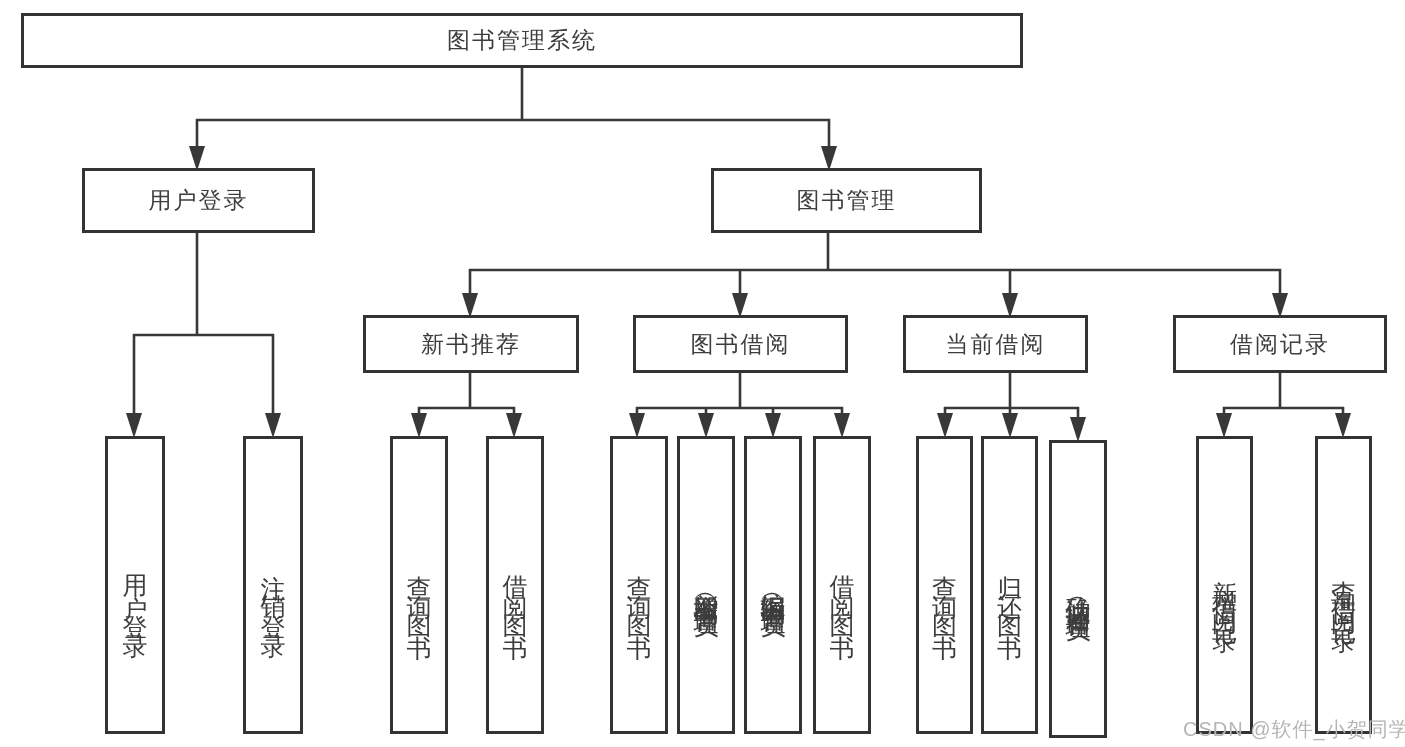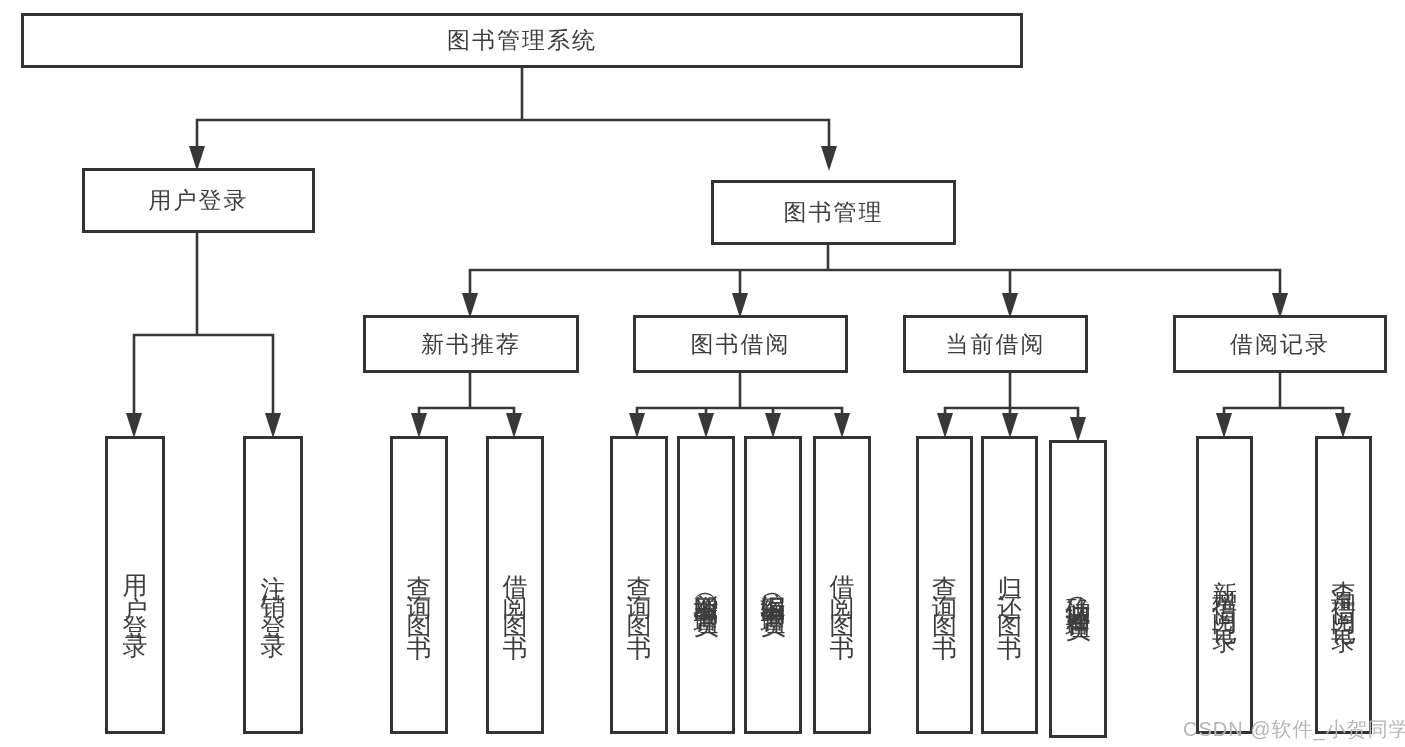--- a/index.html
+++ b/index.html
@@ -119,21 +119,21 @@
       <polygon points="1002,413 1018,413 1010,438"></polygon>
       <polygon points="1070,417 1086,417 1078,442"></polygon>
       <polygon points="1216,413 1232,413 1224,438"></polygon>
       <polygon points="1335,413 1351,413 1343,438"></polygon>
     </g>
   </svg>
 
   <div class="node h-node root-node" style="left:21px; top:13px; width:1002px; height:55px;">图书管理系统</div>
 
   <div class="node h-node" style="left:82px; top:168px; width:233px; height:65px;">用户登录</div>
-  <div class="node h-node" style="left:711px; top:180px; width:245px; height:65px;">图书管理</div>
+  <div class="node h-node" style="left:711px; top:168px; width:271px; height:65px;">图书管理</div>
 
   <div class="node h-node" style="left:633px; top:315px; width:215px; height:58px;">图书借阅</div>
   <div class="node h-node" style="left:363px; top:315px; width:216px; height:58px;">新书推荐</div>
   <div class="node h-node" style="left:903px; top:315px; width:185px; height:58px;">当前借阅</div>
   <div class="node h-node" style="left:1173px; top:315px; width:214px; height:58px;">借阅记录</div>
 
   <div class="node leaf ls-wide" style="left:105px; top:436px; width:60px; height:298px;">用户登录</div>
   <div class="node leaf ls-wide" style="left:243px; top:436px; width:60px; height:298px;">注销登录</div>
 
   <div class="node leaf ls-wide" style="left:390px; top:436px; width:58px; height:298px;">查询图书</div>

